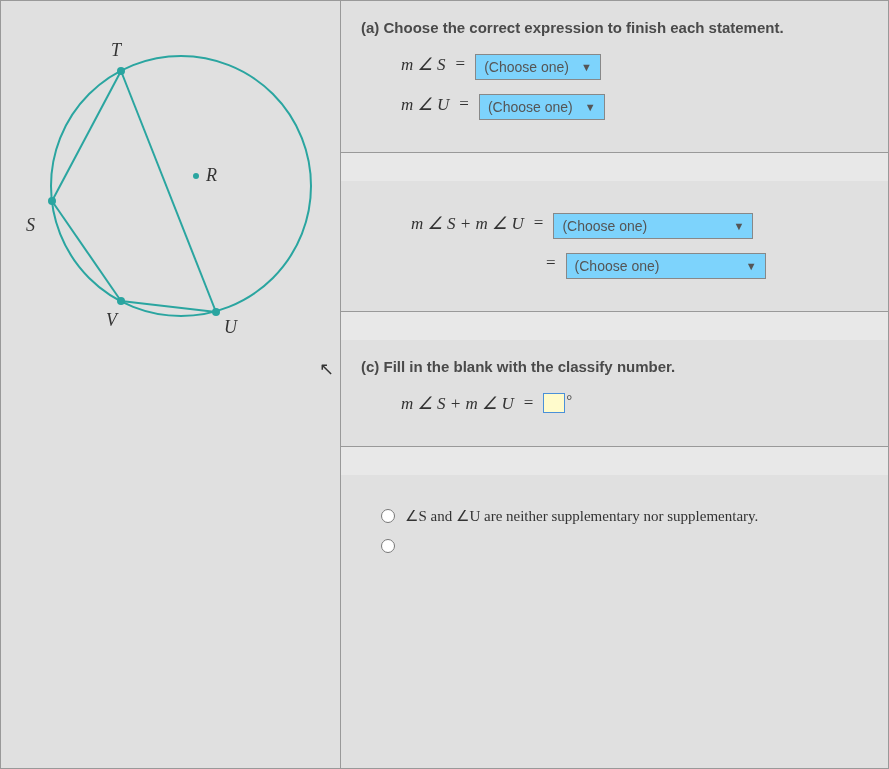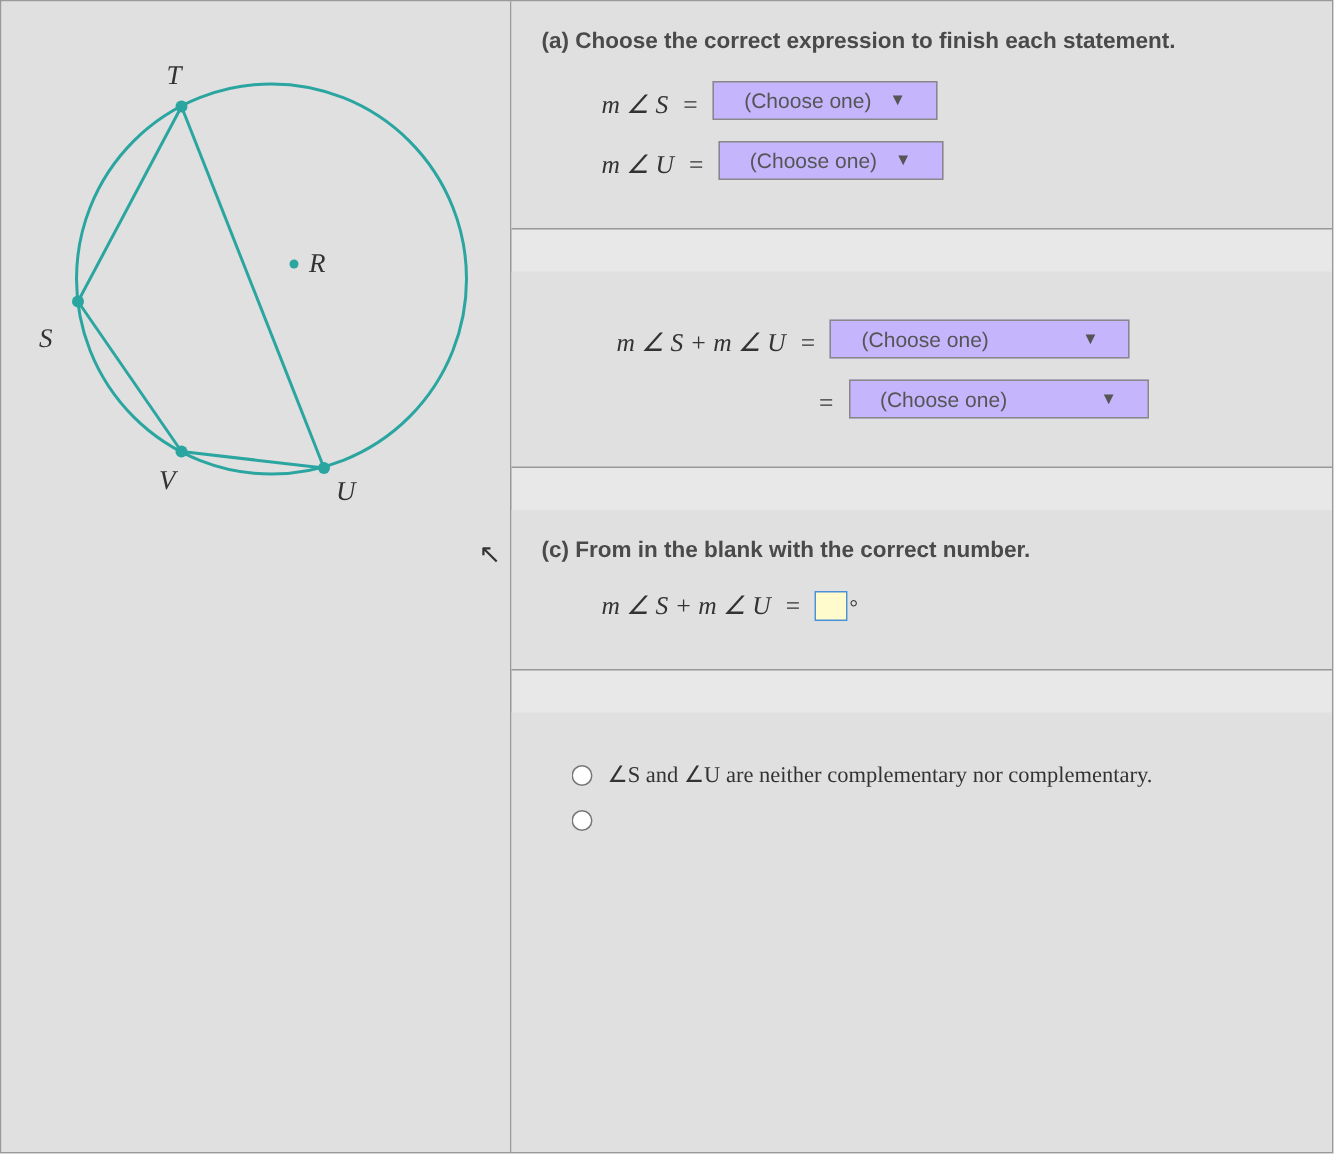--- a/index.html
+++ b/index.html
@@ -38,43 +38,43 @@
     }
     .section:last-child { border-bottom: none; flex: 1; }
     .section-title {
       font-size: 15px;
       color: #4a4a4a;
       font-weight: bold;
       margin-bottom: 18px;
     }
     .equation-row {
       display: flex;
-      align-items: flex-end;
+      align-items: flex-start;
       margin: 14px 0 14px 40px;
       font-size: 16px;
       color: #333;
     }
     .math {
       font-style: italic;
       font-family: 'Times New Roman', serif;
       font-size: 17px;
       color: #333;
       white-space: nowrap;
     }
     .eq-sign {
       margin: 0 10px;
       font-family: 'Times New Roman', serif;
       font-size: 17px;
     }
     .dropdown {
       display: inline-flex;
       align-items: center;
       border: 1px solid #888;
-      background: #c4b5fd;
-      padding: 4px 20px;
+      background: #7dd3fc;
+      padding: 4px 8px;
       font-size: 14px;
       color: #555;
       cursor: pointer;
       min-width: 120px;
       justify-content: space-between;
       gap: 12px;
     }
     .dropdown.wide { min-width: 200px; }
     .tri-down {
       font-size: 11px;
@@ -190,33 +190,33 @@
         <span class="eq-sign">=</span>
         <div class="dropdown wide">
           <span>(Choose one)</span>
           <span class="tri-down">▼</span>
         </div>
       </div>
     </div>
 
     <div class="section" style="position:relative;">
       <span class="cursor-icon" style="position:absolute; left:-22px; top:18px;">↖</span>
-      <div class="section-title">(c) From in the blank with the correct number.</div>
+      <div class="section-title">(c) Fill in the blank with the classify number.</div>
       <div class="equation-row">
         <span class="math">m ∠ S + m ∠ U</span>
         <span class="eq-sign">=</span>
         <span class="blank-box"></span>
           <span class="degree">°</span>
       </div>
     </div>
 
     <div class="section">
       <div class="radio-row">
         <input type="radio" name="classify" style="">
-        <span class="radio-label">∠S and ∠U are neither complementary nor complementary.</span>
+        <span class="radio-label">∠S and ∠U are neither supplementary nor supplementary.</span>
       </div>
       <div class="radio-row">
         <input type="radio" name="classify" style="">
       </div>
     </div>
 
   </div>
 </div>
 
 </body></html>

